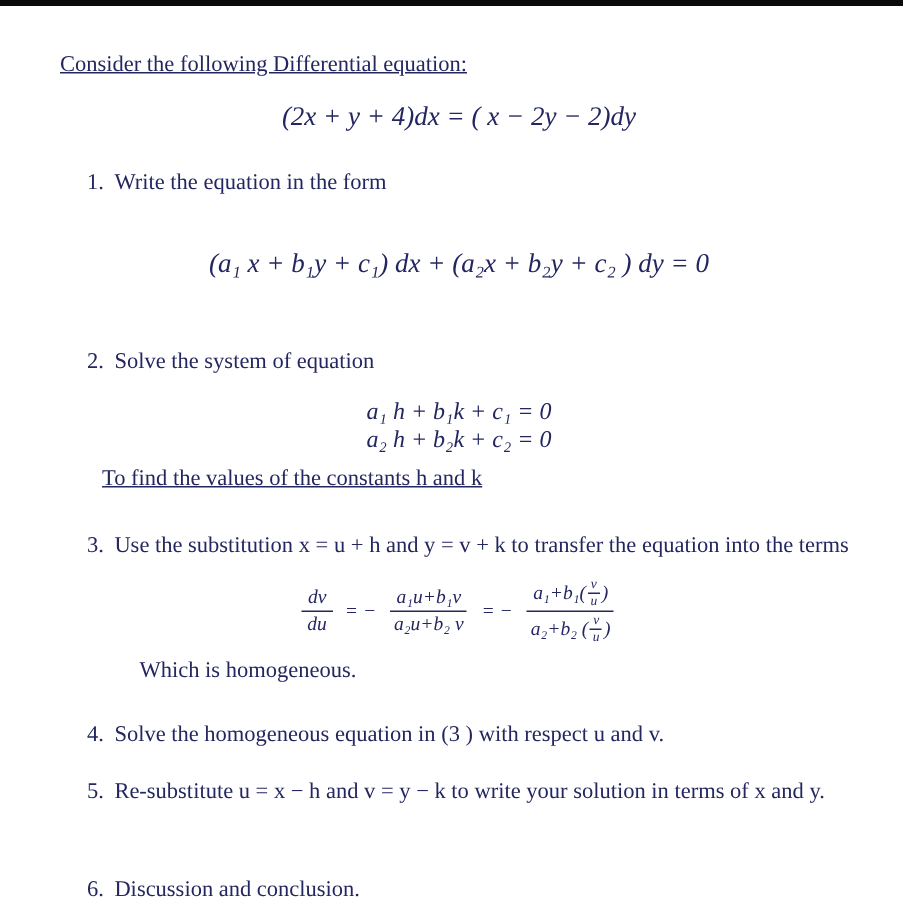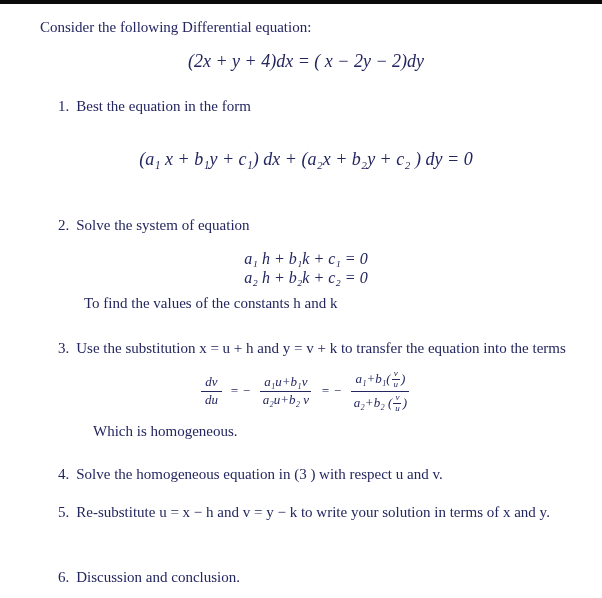--- a/index.html
+++ b/index.html
@@ -20,21 +20,21 @@
     top: 0; left: 0;
     width: 100%;
     height: 4px;
     background: #0a0a0a;
   }
   .page {
     padding: 16px 30px 0 40px;
     font-size: 15px;
     line-height: 1.3;
   }
-  .intro { margin-top: 2px; }
+  .intro { margin-top: 18px; text-decoration: underline; }
   .centered-eq {
     text-align: center;
     font-style: italic;
     margin-top: 12px;
     font-size: 18px;
   }
   .item {
     display: flex;
     gap: 7px;
     margin-left: 18px;
@@ -50,22 +50,23 @@
     margin-top: 14px;
   }
   .system {
     display: inline-block;
     text-align: right;
     font-style: italic;
     line-height: 1.2;
     font-size: 16px;
   }
   .sub-note {
-    margin-left: 44px;
+    margin-left: 28px;
     margin-top: 5px;
+    text-decoration: underline;
   }
   .item3 { margin-top: 26px; }
   .frac-line {
     display: flex;
     align-items: center;
     justify-content: center;
     margin-top: 10px;
     font-size: 13px;
     font-style: italic;
   }
@@ -125,21 +126,21 @@
 <div class="top-bar"></div>
 
 <div class="page">
 
   <div class="intro">Consider the following Differential equation:</div>
 
   <div class="centered-eq">(2x + y + 4)dx = ( x − 2y − 2)dy</div>
 
   <div class="item item1">
     <span class="item-number">1.</span>
-    <span class="item-text">Best the equation in the form</span>
+    <span class="item-text">Write the equation in the form</span>
   </div>
   <div class="centered-eq item1-formula">(a₁ x + b₁y + c₁) dx + (a₂x + b₂y + c₂ ) dy = 0</div>
 
   <div class="item item2">
     <span class="item-number">2.</span>
     <span class="item-text">Solve the system of equation</span>
   </div>
   <div class="system-wrap">
     <div class="system">
       <div>a₁ h + b₁k + c₁ = 0</div>

